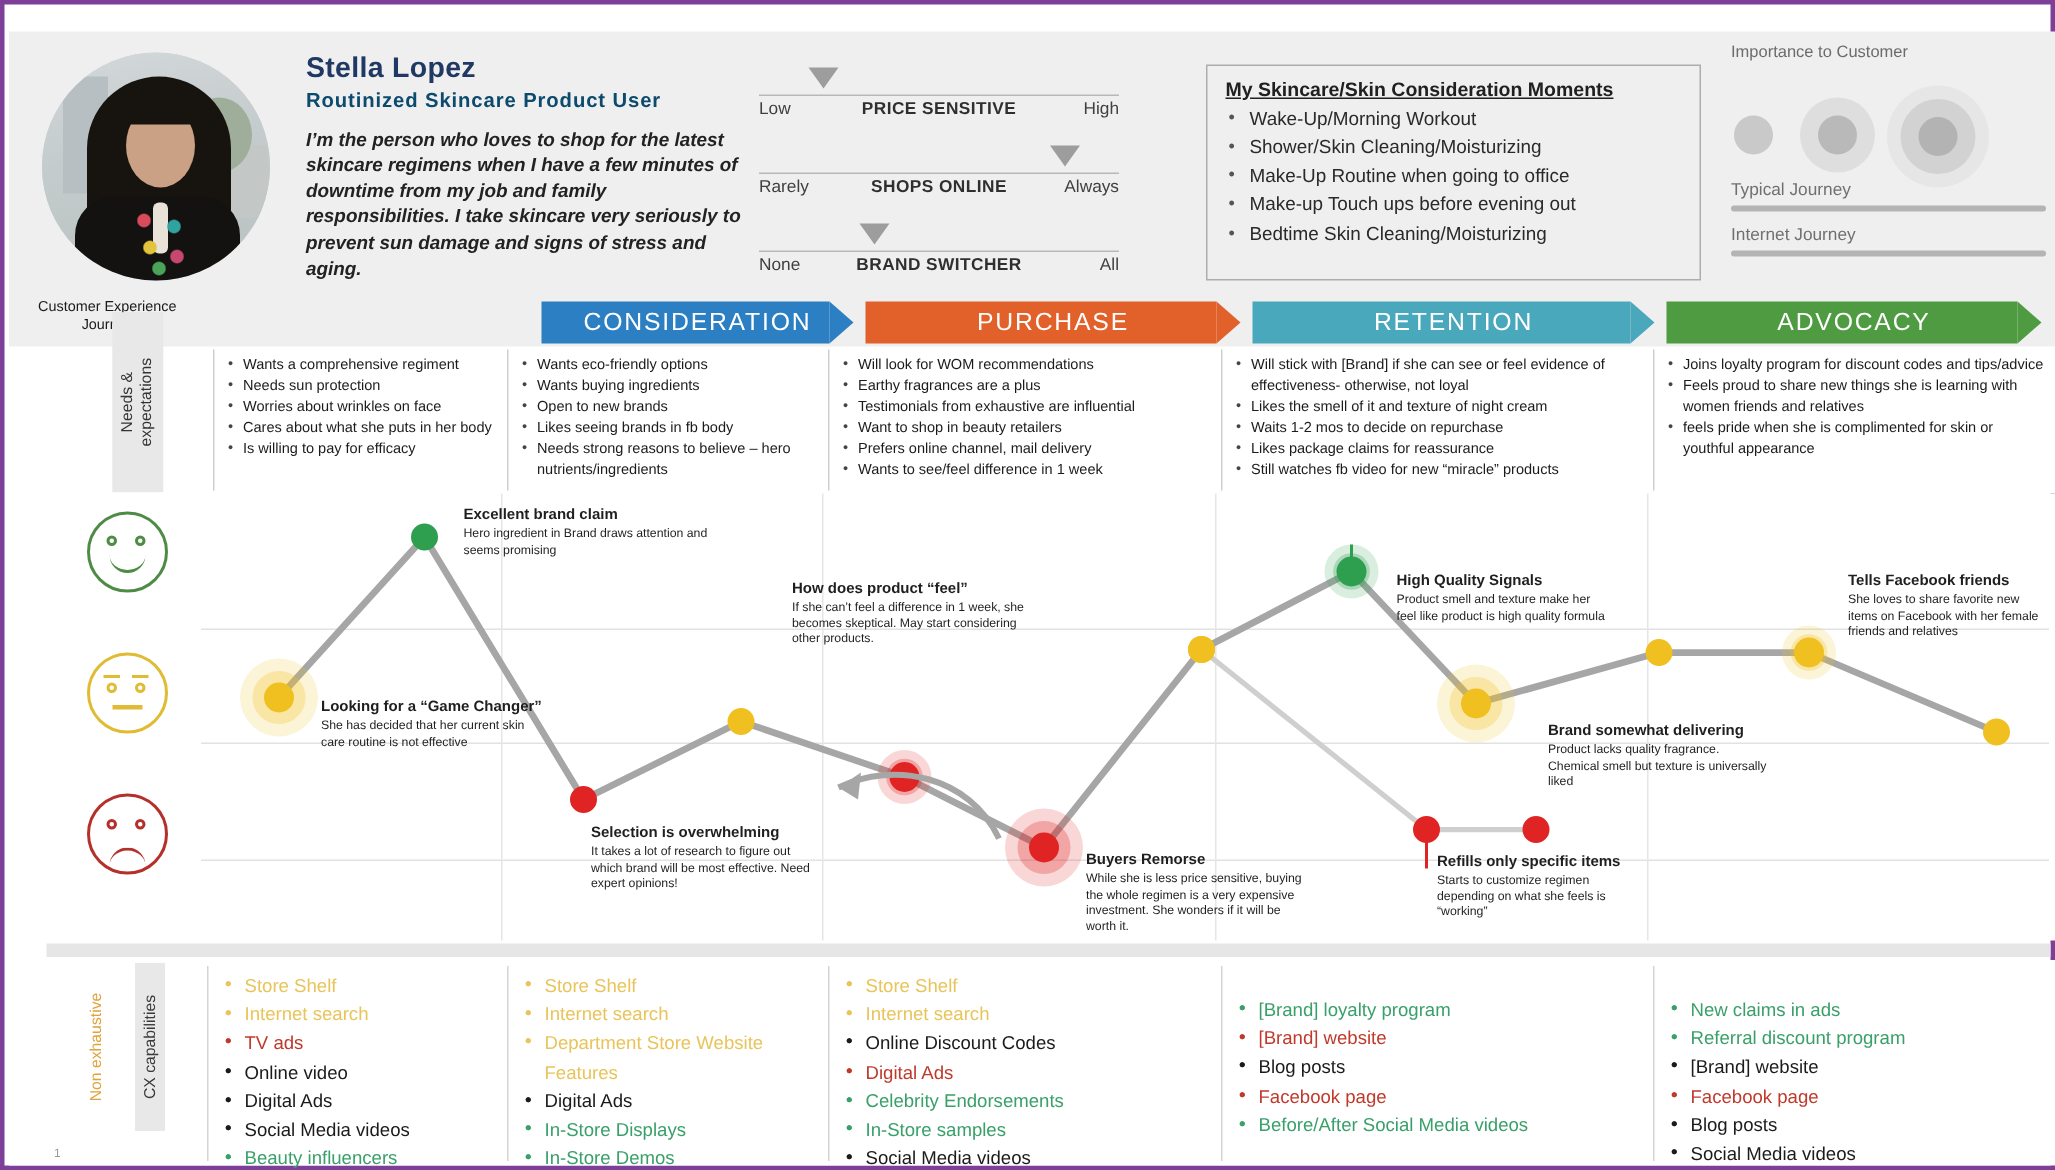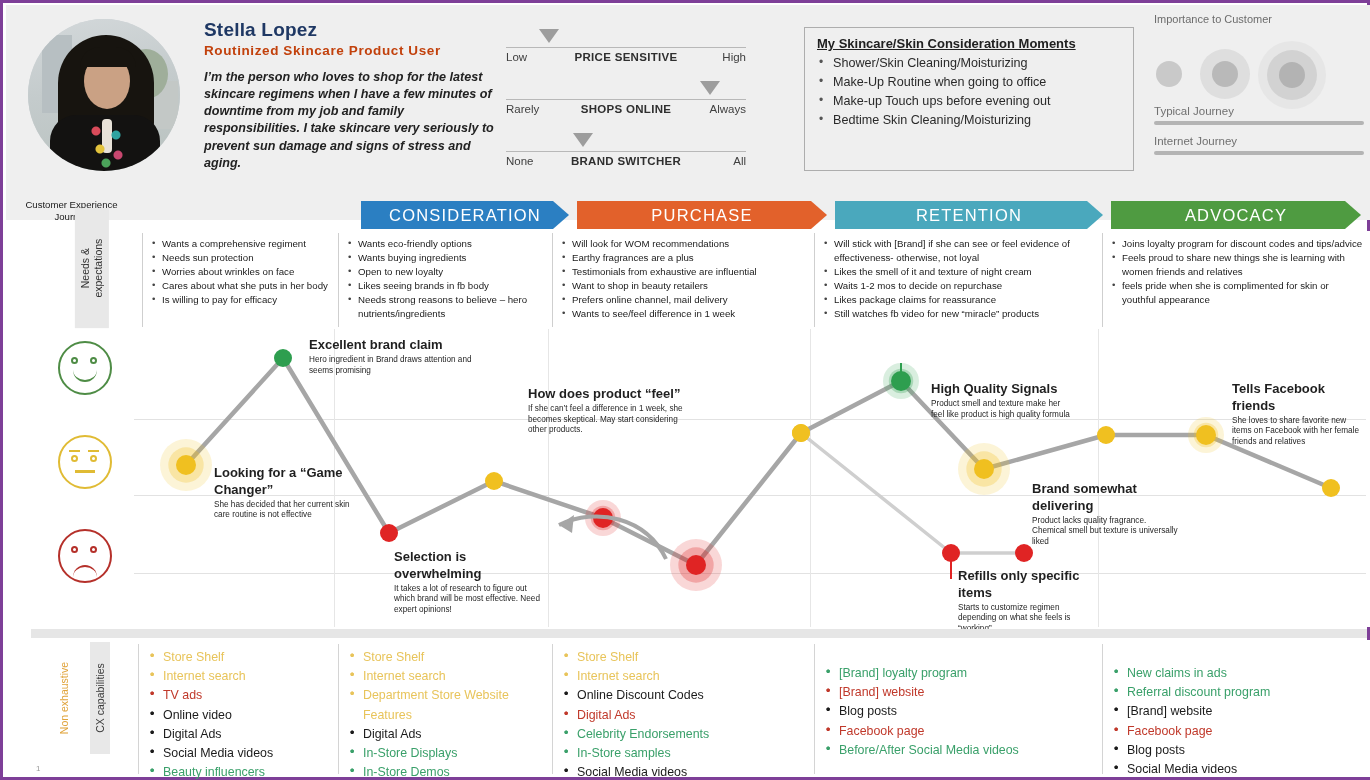--- a/index.html
+++ b/index.html
@@ -11,21 +11,21 @@
   }
   #page{
     position:relative;width:1370px;height:780px;
     border:3px solid #7e3f98;
     box-sizing:border-box;
     background:#ffffff;
   }
 
   
   #persona-band{
-    position:absolute;left:3px;top:2px;width:1364px;height:215px;
+    position:absolute;left:3px;top:18px;width:1364px;height:215px;
     background:#efefef;
   }
   #avatar{
     position:absolute;left:22px;top:14px;width:152px;height:152px;
     border-radius:50%;overflow:hidden;background:#cfd4d8;
   }
   #avatar .sky{position:absolute;left:0;top:0;width:152px;height:152px;
     background:linear-gradient(170deg,#d3d8da 0%,#c4cbcc 45%,#b9c2bf 100%);}
   #avatar .bldg1{position:absolute;left:14px;top:16px;width:30px;height:78px;background:#b7bfc2;}
   #avatar .bldg2{position:absolute;left:112px;top:62px;width:38px;height:48px;background:#c3c8c6;}
@@ -37,21 +37,21 @@
   #avatar .embroid{position:absolute;left:62px;top:104px;width:36px;height:46px;background:
      radial-gradient(circle at 6px 8px,#d94b5a 4px,transparent 5px),
      radial-gradient(circle at 26px 12px,#2fa3a0 4px,transparent 5px),
      radial-gradient(circle at 10px 26px,#e3c33c 4px,transparent 5px),
      radial-gradient(circle at 28px 32px,#c8476f 4px,transparent 5px),
      radial-gradient(circle at 16px 40px,#4ba35a 4px,transparent 5px);}
   #avatar .neck{position:absolute;left:74px;top:100px;width:10px;height:34px;background:#e8e2d8;border-radius:4px;}
 
   #persona-text{position:absolute;left:198px;top:14px;width:290px;}
   .p-name{font-size:19px;font-weight:bold;color:#1f3864;letter-spacing:.2px;}
-  .p-role{font-size:13.5px;font-weight:bold;color:#c2410c;letter-spacing:.6px;margin-top:2px;}
+  .p-role{font-size:13.5px;font-weight:bold;color:#0c4a6e;letter-spacing:.6px;margin-top:2px;}
   .p-quote{font-size:12.6px;font-style:italic;font-weight:bold;color:#222;line-height:1.36;margin-top:11px;}
 
   
   #sliders{position:absolute;left:500px;top:16px;width:240px;}
   .slider{position:relative;height:52px;}
   .sl-line{position:absolute;left:0;top:26px;width:240px;height:1px;background:#b8b8b8;}
   .sl-marker{position:absolute;top:8px;width:0;height:0;
      border-left:10px solid transparent;border-right:10px solid transparent;border-top:14px solid #9d9d9d;}
   .sl-left{position:absolute;left:0;top:30px;font-size:11.5px;color:#404040;}
   .sl-right{position:absolute;right:0;top:30px;font-size:11.5px;color:#404040;}
@@ -102,21 +102,21 @@
   #faces{position:absolute;left:36px;top:6px;width:92px;height:280px;}
   .face-icon{position:absolute;left:16px;width:54px;height:54px;border-radius:50%;border:2.5px solid;box-sizing:border-box;}
   .fi-eye{position:absolute;width:7px;height:7px;border-radius:50%;border:2px solid;box-sizing:border-box;}
   .fi-brow{position:absolute;width:11px;height:2px;}
   .fi-mouth{position:absolute;}
   #gridlines{position:absolute;left:128px;top:0;width:1232px;height:298px;}
   .hline{position:absolute;left:0;width:1232px;height:1px;background:#e2e2e2;}
   .vline{position:absolute;top:0;width:1px;height:298px;background:#e6e6e6;}
   #svg-journey{position:absolute;left:0;top:0;width:1364px;height:298px;}
   .ann{position:absolute;font-size:8.2px;color:#1f1f1f;line-height:1.3;}
-  .ann b{font-size:13px;display:block;margin-bottom:1px;}
+  .ann b{font-size:10px;display:block;margin-bottom:1px;}
 
   
   #cx-sep{position:absolute;left:28px;top:626px;width:1336px;height:9px;background:#e6e6e6;}
   #cx-row{position:absolute;left:3px;top:637px;width:1364px;height:137px;background:#fff;}
   #cx-side{position:absolute;left:20px;top:6px;width:110px;height:128px;}
   #cx-side .v1{position:absolute;left:-18px;top:46px;width:112px;transform:rotate(-90deg);
      font-size:10.5px;color:#e0a33a;text-align:center;}
   #cx-side .v2{position:absolute;left:18px;top:42px;width:112px;transform:rotate(-90deg);
      font-size:10.5px;color:#3a3a3a;text-align:center;background:#e8e8e8;padding:4px 0;}
   #cx-side .pgnum{position:absolute;left:10px;top:118px;font-size:8px;color:#9a9a9a;}
@@ -171,20 +171,21 @@
     <div class="sl-line"></div>
     <div class="sl-left">None</div>
     <div class="sl-mid">BRAND  SWITCHER</div>
     <div class="sl-right">All</div>
   </div>
       </div>
 
     <div id="moments">
       <div class="m-title">My Skincare/Skin Consideration Moments</div>
       <ul>
+          <li>Wake-Up/Morning  Workout</li>
           <li>Shower/Skin  Cleaning/Moisturizing</li>
           <li>Make-Up Routine when going to office</li>
           <li>Make-up Touch ups before evening out</li>
           <li>Bedtime Skin Cleaning/Moisturizing</li>
         </ul>
     </div>
 
     <div id="legend">
       <div class="lg-title">Importance to Customer</div>
       <div id="lg-bubbles">
@@ -242,21 +243,21 @@
           <li>Needs sun protection</li>
           <li>Worries about wrinkles on face</li>
           <li>Cares about what she puts in her body</li>
           <li>Is willing to pay for efficacy</li>
         </ul>
       </div>
       <div class="cols needs-col" style="left: 332px; width: 214px;">
         <ul>
           <li>Wants eco-friendly options</li>
           <li>Wants buying ingredients</li>
-          <li>Open to new loyalty</li>
+          <li>Open to new brands</li>
           <li>Likes seeing brands in fb body</li>
           <li>Needs strong reasons to believe – hero  nutrients/ingredients</li>
         </ul>
       </div>
       <div class="cols needs-col" style="left: 546px; width: 262px;">
         <ul>
           <li>Will look for WOM recommendations</li>
           <li>Earthy fragrances are a plus</li>
           <li>Testimonials from exhaustive are influential</li>
           <li>Want to shop in beauty retailers</li>
@@ -343,20 +344,21 @@
         <circle cx="1018" cy="224" r="9" fill="#e02424"></circle>
         <path d="M 660 230 C 640 188, 590 178, 553 196" fill="none" stroke="#a6a6a6" stroke-width="4"></path>
         <polygon points="553,196 568,186 566,204" fill="#a6a6a6"></polygon>
         <line x1="895" y1="52" x2="895" y2="34" stroke="#2e9e4f" stroke-width="2"></line>
         <line x1="945" y1="224" x2="945" y2="250" stroke="#e02424" stroke-width="2"></line>
       </svg>
   <div class="ann" style="left: 208px; top: 136px; width: 150px;"><b>Looking for a “Game Changer”</b><span>She has decided that her current skin care routine is not effective</span></div>
       <div class="ann" style="left: 303px; top: 8px; width: 165px;"><b>Excellent brand claim</b><span>Hero ingredient in Brand draws attention and seems promising</span></div>
       <div class="ann" style="left: 388px; top: 220px; width: 150px;"><b>Selection is overwhelming</b><span>It takes a lot of research to figure out which brand will be most effective.  Need expert opinions!</span></div>
       <div class="ann" style="left: 522px; top: 57px; width: 165px;"><b>How does product “feel”</b><span>If she can’t feel a difference in 1 week, she becomes skeptical. May start considering other products.</span></div>
+      <div class="ann" style="left: 718px; top: 238px; width: 150px;"><b>Buyers Remorse</b><span>While she is less price sensitive, buying the whole regimen is a very expensive investment.  She wonders  if it will be worth it.</span></div>
       <div class="ann" style="left: 925px; top: 52px; width: 140px;"><b>High Quality Signals</b><span>Product smell and texture make her  feel like product is high quality formula</span></div>
       <div class="ann" style="left: 952px; top: 239px; width: 140px;"><b>Refills only specific items</b><span>Starts to customize regimen depending on what she feels is “working”</span></div>
       <div class="ann" style="left: 1026px; top: 152px; width: 150px;"><b>Brand somewhat delivering</b><span>Product lacks quality fragrance. Chemical smell but texture is universally liked</span></div>
       <div class="ann" style="left: 1226px; top: 52px; width: 130px;"><b>Tells Facebook friends</b><span>She loves to share favorite new items on Facebook with her female friends and relatives</span></div>
     </div>
 
   <div id="cx-sep"></div>
   <div id="cx-row">
     <div id="cx-side">
       <div class="v1">Non exhaustive</div>

